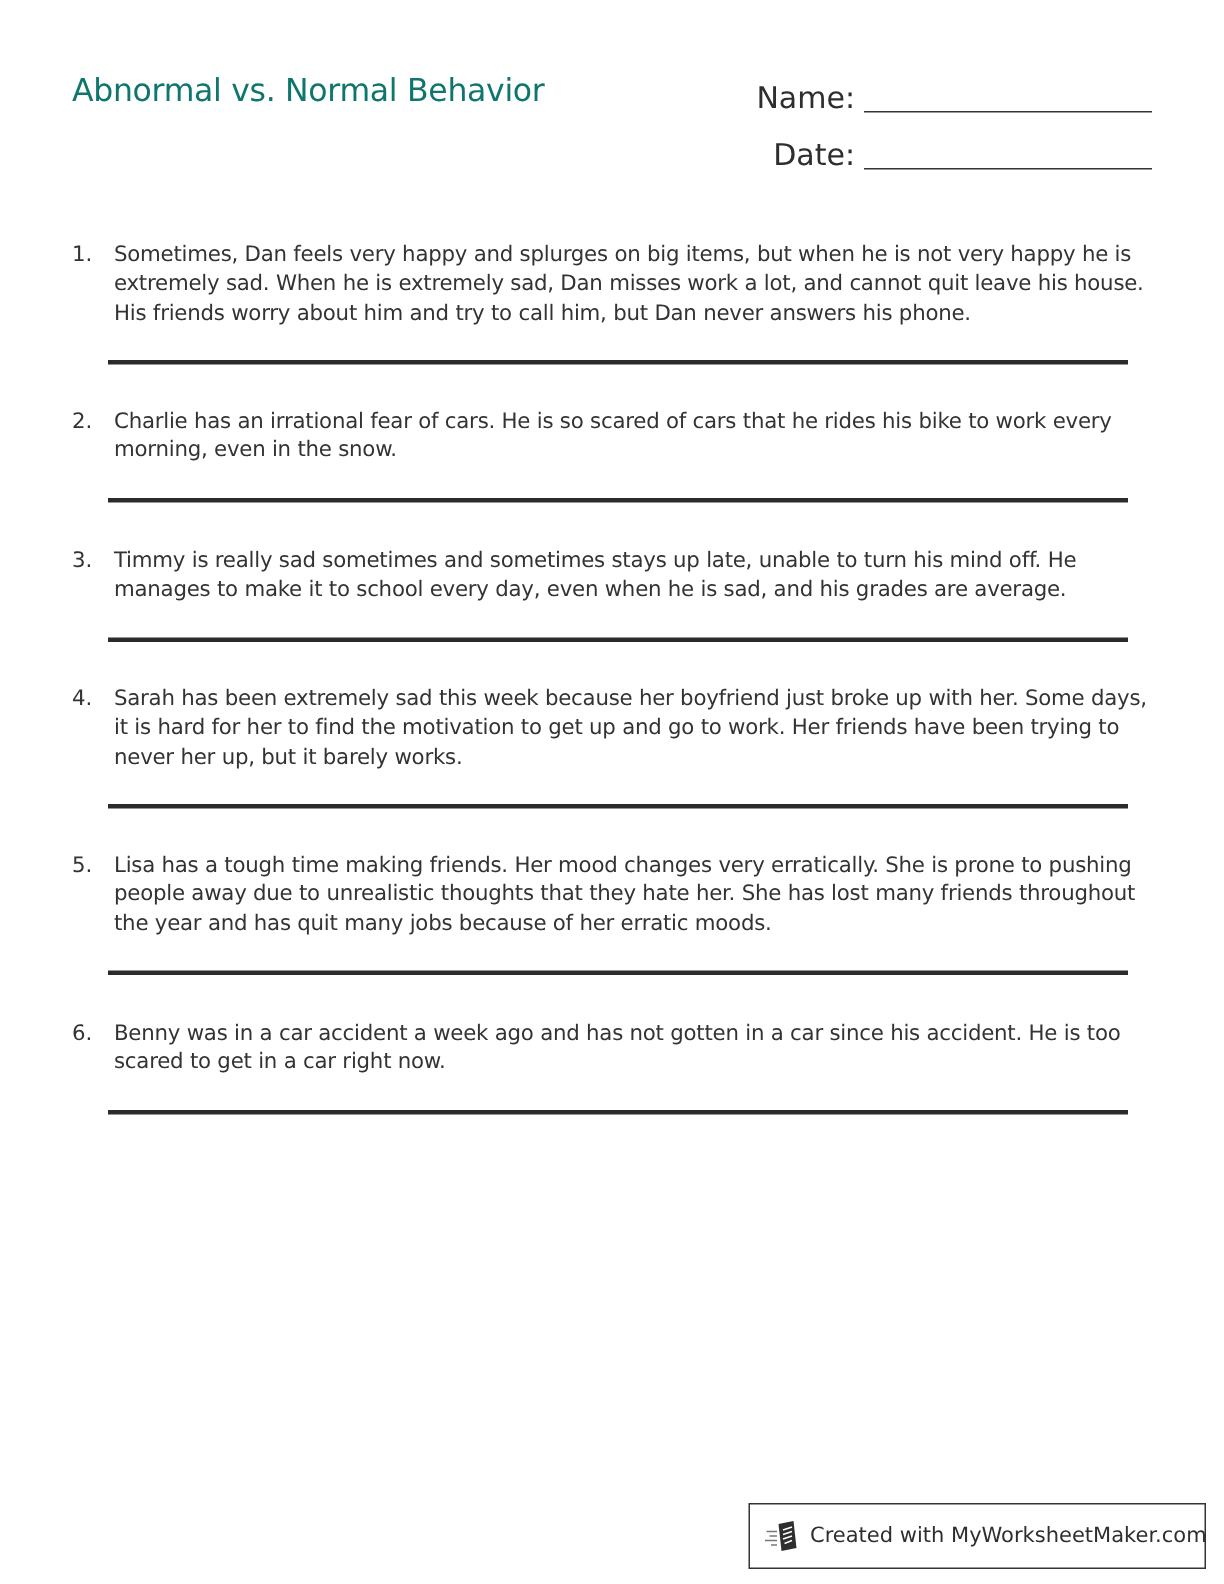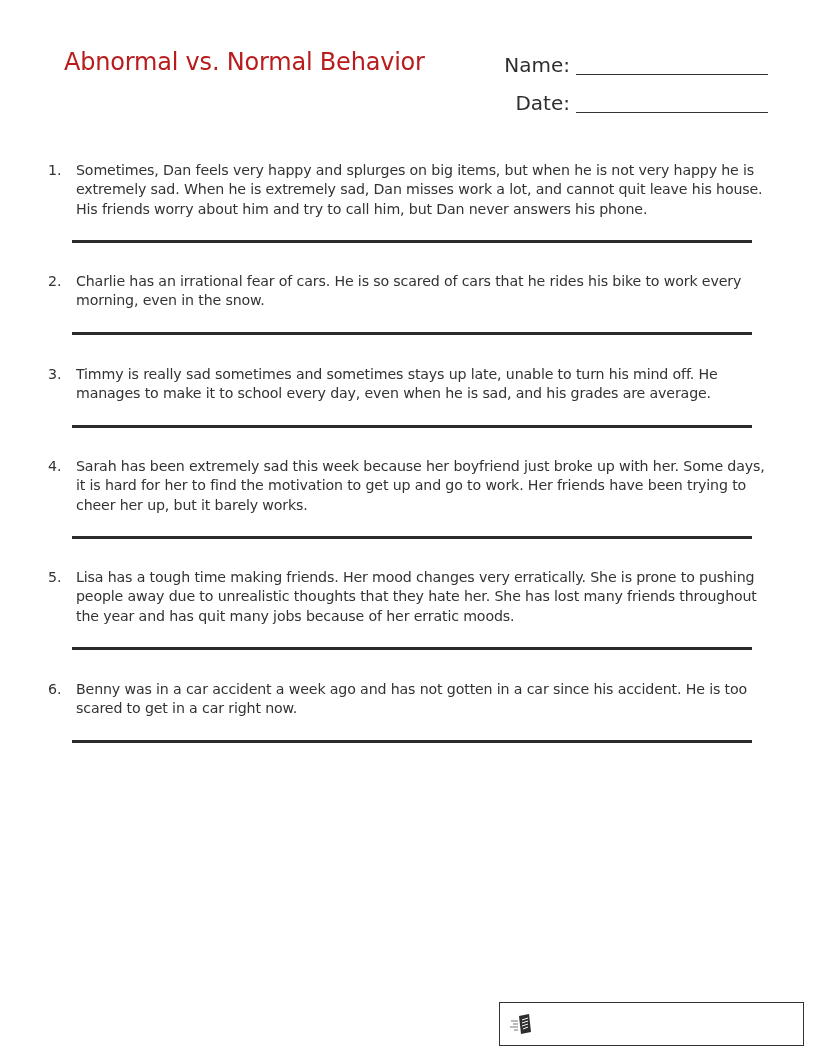--- a/index.html
+++ b/index.html
@@ -1,18 +1,18 @@
 <!DOCTYPE html>
 <html><head>
   <meta charset="utf-8">
   <style>
     html, body { margin: 0; padding: 0; background: #ffffff; }
     body { width: 816px; height: 1056px; position: relative; overflow: hidden;
            font-family: "DejaVu Sans", sans-serif; color: #2b2b2b; }
-    .title { position: absolute; left: 64px; top: 48px; font-size: 24px; color: #b91c1c; letter-spacing: -0.2px; }
+    .title { position: absolute; left: 48px; top: 48px; font-size: 21px; color: #0f766e; letter-spacing: -0.2px; }
     .field { position: absolute; left: 500px; width: 268px; height: 30px; }
     .field-label { position: absolute; right: 198px; top: 3px; font-size: 20px; color: #2e2e2e; white-space: nowrap; }
     .field-line { position: absolute; left: 76px; right: 0; top: 24px; border-bottom: 1px solid #333; }
     .q { position: absolute; left: 48px; width: 720px; font-size: 14.2px; line-height: 19.3px; color: #333; }
     .q-num { position: absolute; left: 0; top: 0; width: 24px; }
     .q-text { margin-left: 28px; display: block; letter-spacing: -0.15px; }
     .answer-line { position: absolute; left: 72px; width: 680px; height: 3px; background: #2b2b2b; }
     .footer { position: absolute; left: 499px; top: 1002px; width: 305px; height: 44px;
               border: 1px solid #333; box-sizing: border-box; display: flex; align-items: center; }
     .footer-icon { margin-left: 10px; width: 24px; height: 22px; display: inline-block; }
@@ -45,21 +45,21 @@
 <div class="answer-line" style="top:332px;"></div>
 
 <div class="q" style="top:365px;">
   <span class="q-num">3.</span>
   <span class="q-text">Timmy is really sad sometimes and sometimes stays up late, unable to turn his mind off. He manages to make it to school every day, even when he is sad, and his grades are average.</span>
 </div>
 <div class="answer-line" style="top:425px;"></div>
 
 <div class="q" style="top:457px;">
   <span class="q-num">4.</span>
-  <span class="q-text">Sarah has been extremely sad this week because her boyfriend just broke up with her. Some days, it is hard for her to find the motivation to get up and go to work. Her friends have been trying to cheer her up, but it barely works.</span>
+  <span class="q-text">Sarah has been extremely sad this week because her boyfriend just broke up with her. Some days, it is hard for her to find the motivation to get up and go to work. Her friends have been trying to never her up, but it barely works.</span>
 </div>
 <div class="answer-line" style="top:536px;"></div>
 
 <div class="q" style="top:568px;">
   <span class="q-num">5.</span>
   <span class="q-text">Lisa has a tough time making friends. Her mood changes very erratically. She is prone to pushing people away due to unrealistic thoughts that they hate her. She has lost many friends throughout the year and has quit many jobs because of her erratic moods.</span>
 </div>
 <div class="answer-line" style="top:647px;"></div>
 
 <div class="q" style="top:680px;">
@@ -72,13 +72,14 @@
   <span class="footer-icon">
     <svg width="24" height="22" viewBox="0 0 24 22">
       <line x1="1" y1="8" x2="8" y2="8" stroke="#777" stroke-width="1"></line>
       <line x1="3" y1="11" x2="8" y2="11" stroke="#777" stroke-width="1"></line>
       <line x1="0" y1="14" x2="8" y2="14" stroke="#777" stroke-width="1"></line>
       <line x1="4" y1="17" x2="8" y2="17" stroke="#777" stroke-width="1"></line>
       <path d="M9 3 L19 1 L21 19 L11 21 Z" fill="#2e2e2e"></path>
       <path d="M12 7 L18 5 M12 10 L18 8 M12 13 L18 11 M13 16 L18 14" stroke="#fff" stroke-width="1"></path>
     </svg>
   </span>
+  <span class="footer-text">Created with MyWorksheetMaker.com</span>
 </div>
 
 </body></html>

